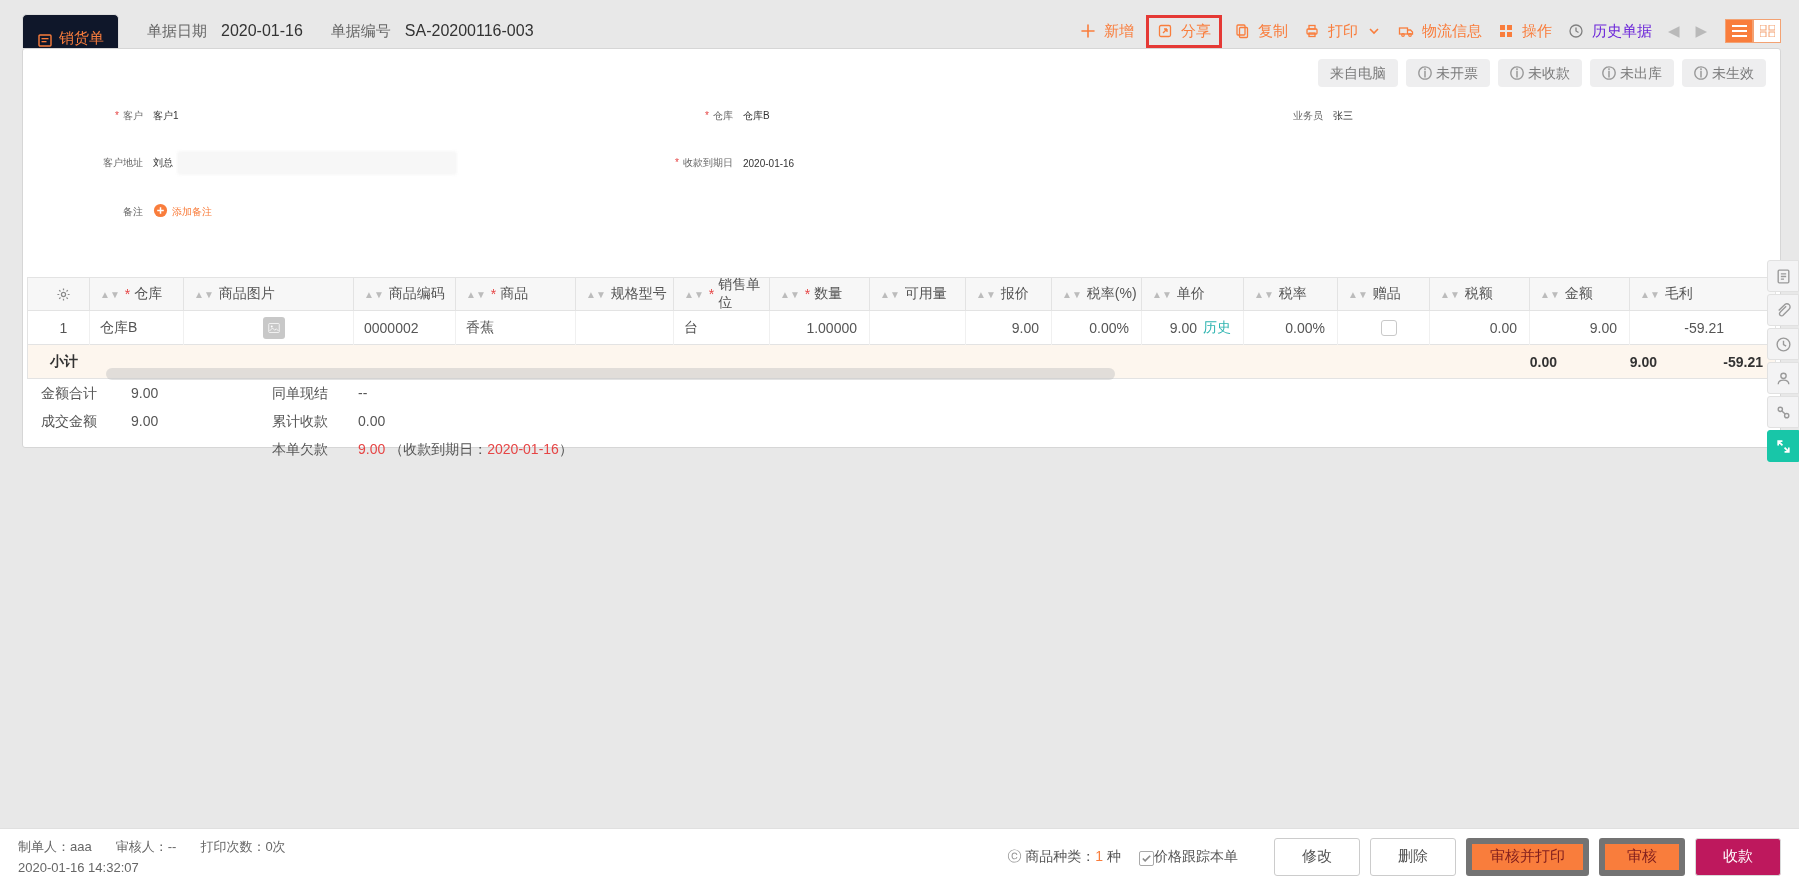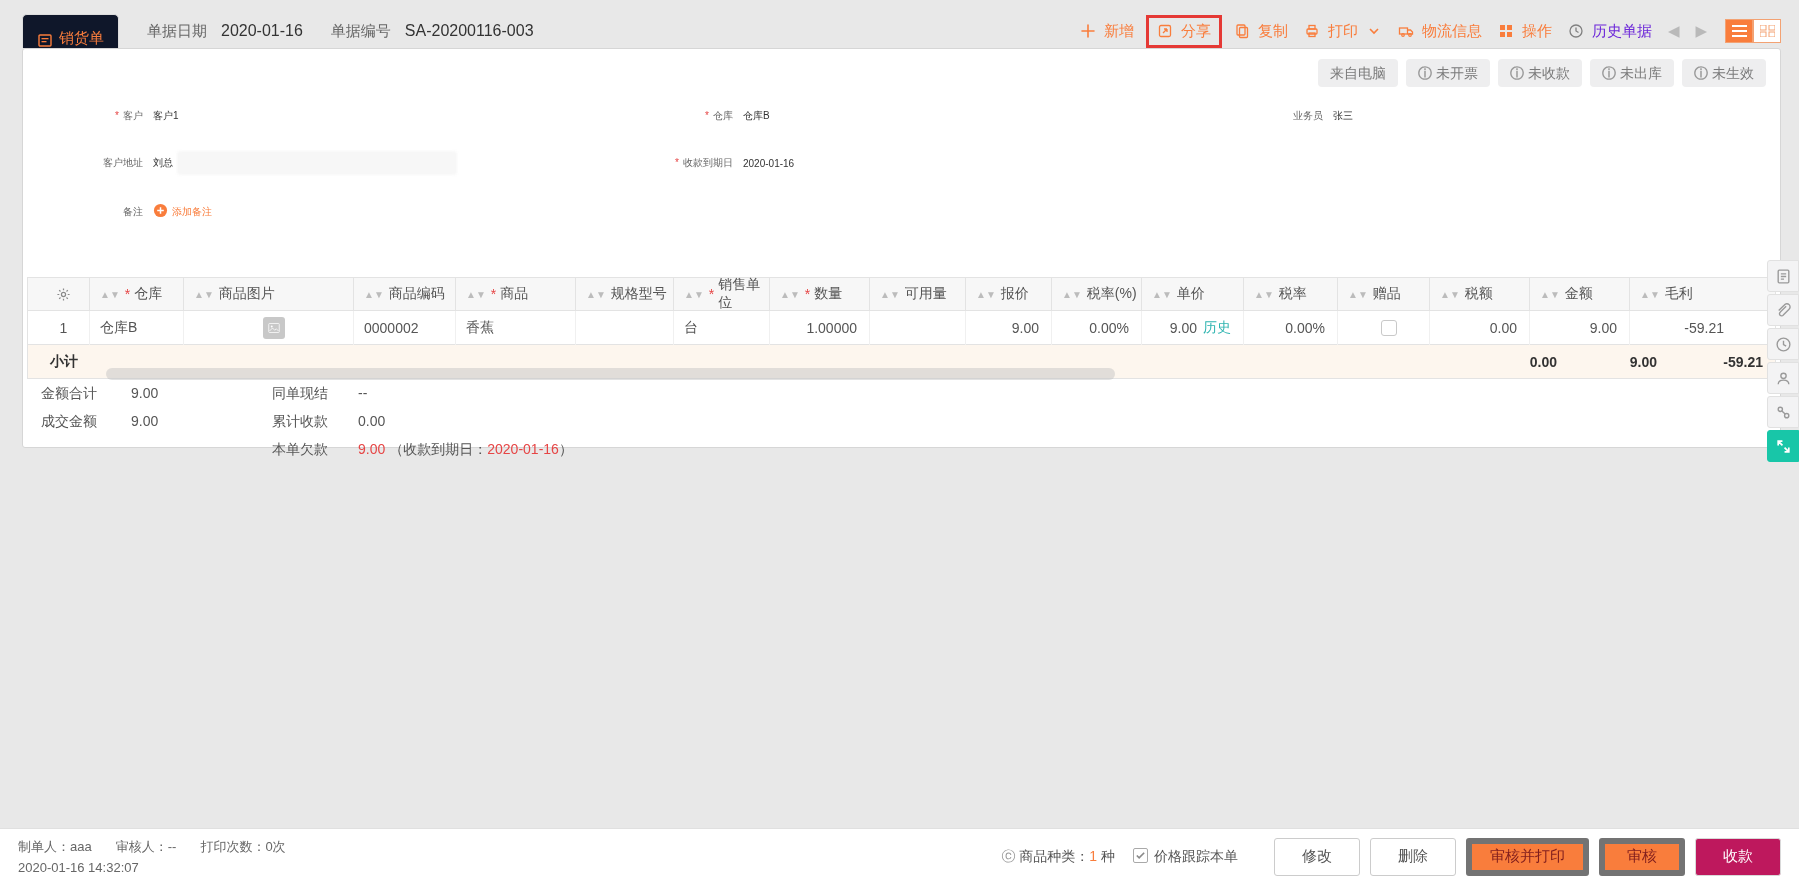--- a/index.html
+++ b/index.html
@@ -84,21 +84,21 @@
   .rail{position:absolute;right:0;top:260px;width:32px;display:flex;flex-direction:column;gap:2px}
   .rail-btn{width:32px;height:32px;background:#f3f3f4;border:1px solid #e1e1e1;color:#9a9a9a;display:flex;align-items:center;justify-content:center;border-radius:3px 0 0 3px;cursor:pointer}
   .rail-btn.accent{background:#18c6a8;color:#fff;border-color:#18c6a8}
   .rail-btn svg{width:17px;height:17px}
   
   .footer{position:absolute;left:0;right:0;bottom:0;height:56px;background:#fff;border-top:1px solid #e0e0e0;display:flex;align-items:center;padding:0 18px}
   .finfo{display:flex;flex-direction:column;font-size:13px;color:#666;gap:4px}
   .finfo .row1{display:flex;gap:24px}
   .fstat{margin-left:auto;display:flex;align-items:center;gap:18px;font-size:14px;color:#555}
   .orange{color:#f97d3c}
-  .chkline{display:inline-flex;align-items:flex-start;gap:6px}
+  .chkline{display:inline-flex;align-items:flex-end;}
   .chkline .cb{width:15px;height:15px;border:1px solid #a9a9a9;background:#fff;display:inline-flex;align-items:center;justify-content:center;border-radius:2px}
   .chkline .cb svg{width:11px;height:11px}
   .btns{display:flex;gap:10px;margin-left:18px}
   .btn{height:38px;min-width:86px;padding:0 18px;display:flex;align-items:center;justify-content:center;border-radius:3px;font-size:15px;cursor:pointer}
   .btn.ghost{background:#fff;border:1px solid #ccc;color:#555}
   .btn.primary{background:#f97d3c;border:6px solid #737373;color:#7f1d1d}
   .btn.disabled{background:#be185d;border:1px solid #d9d9d9;color:#fff}
   .img-ph{width:22px;height:22px;background:#c8c8c8;border-radius:3px;display:flex;align-items:center;justify-content:center;margin:0 auto}
   .img-ph svg{width:12px;height:12px;fill:#fff}
 </style>

